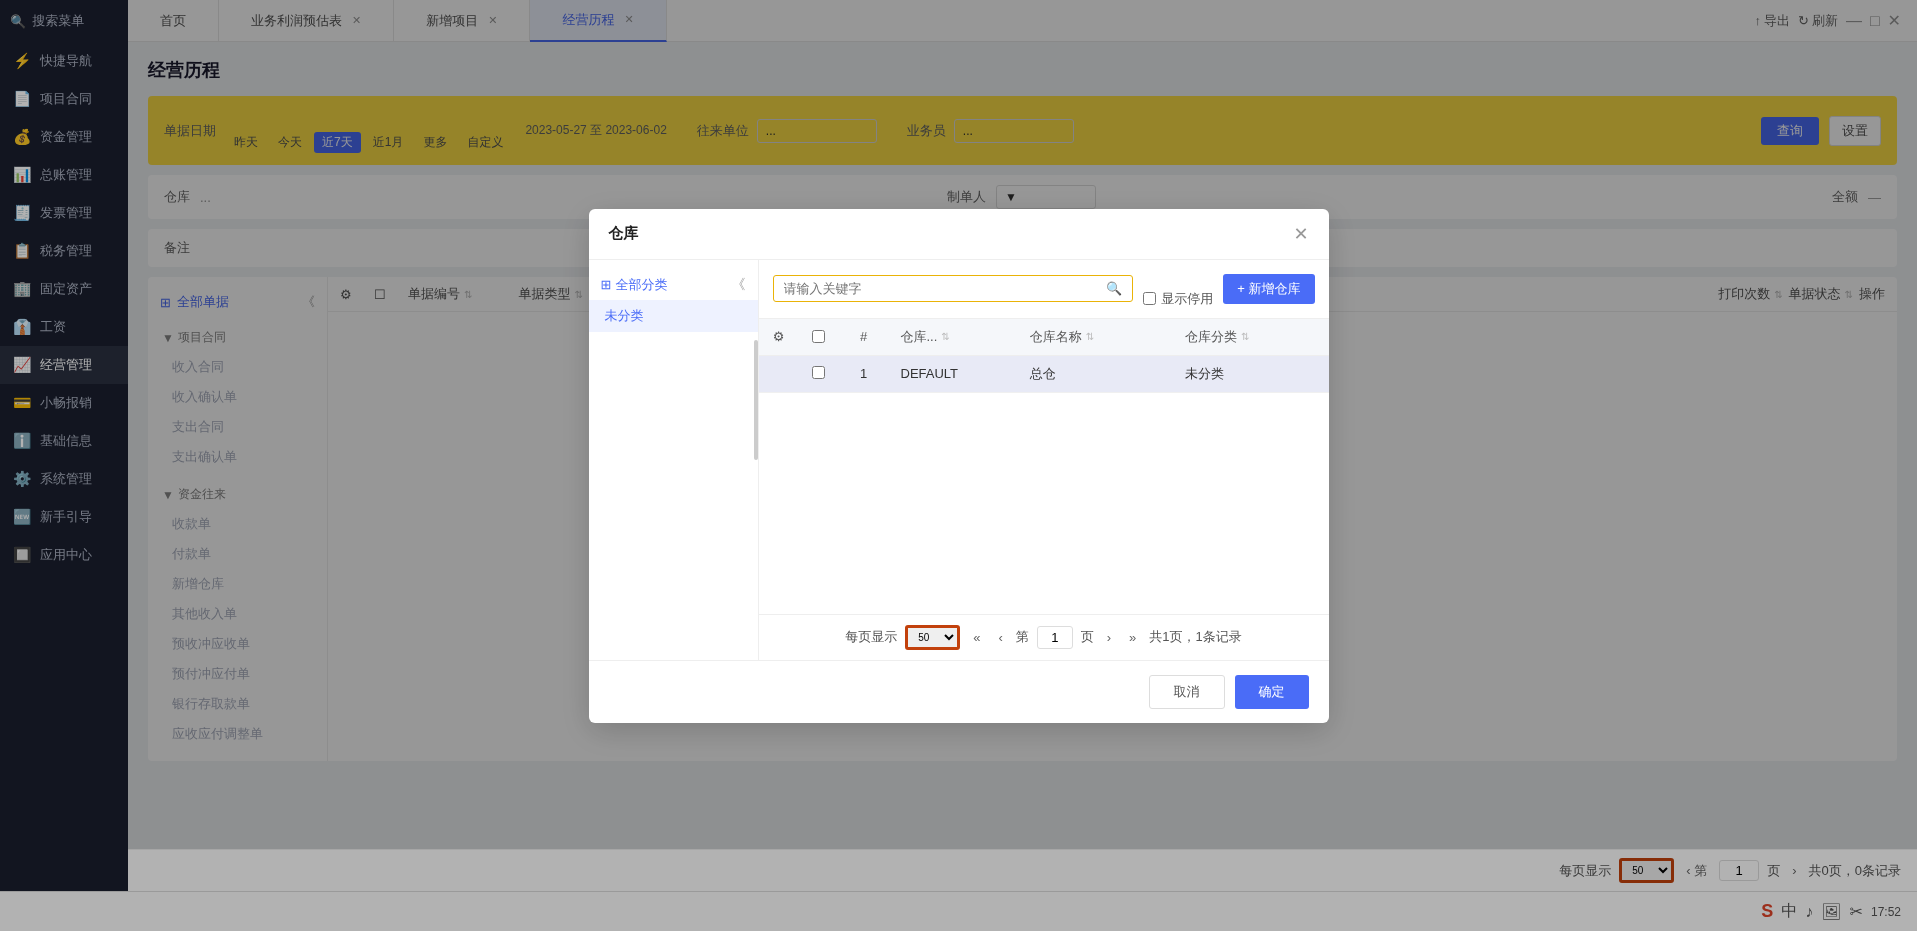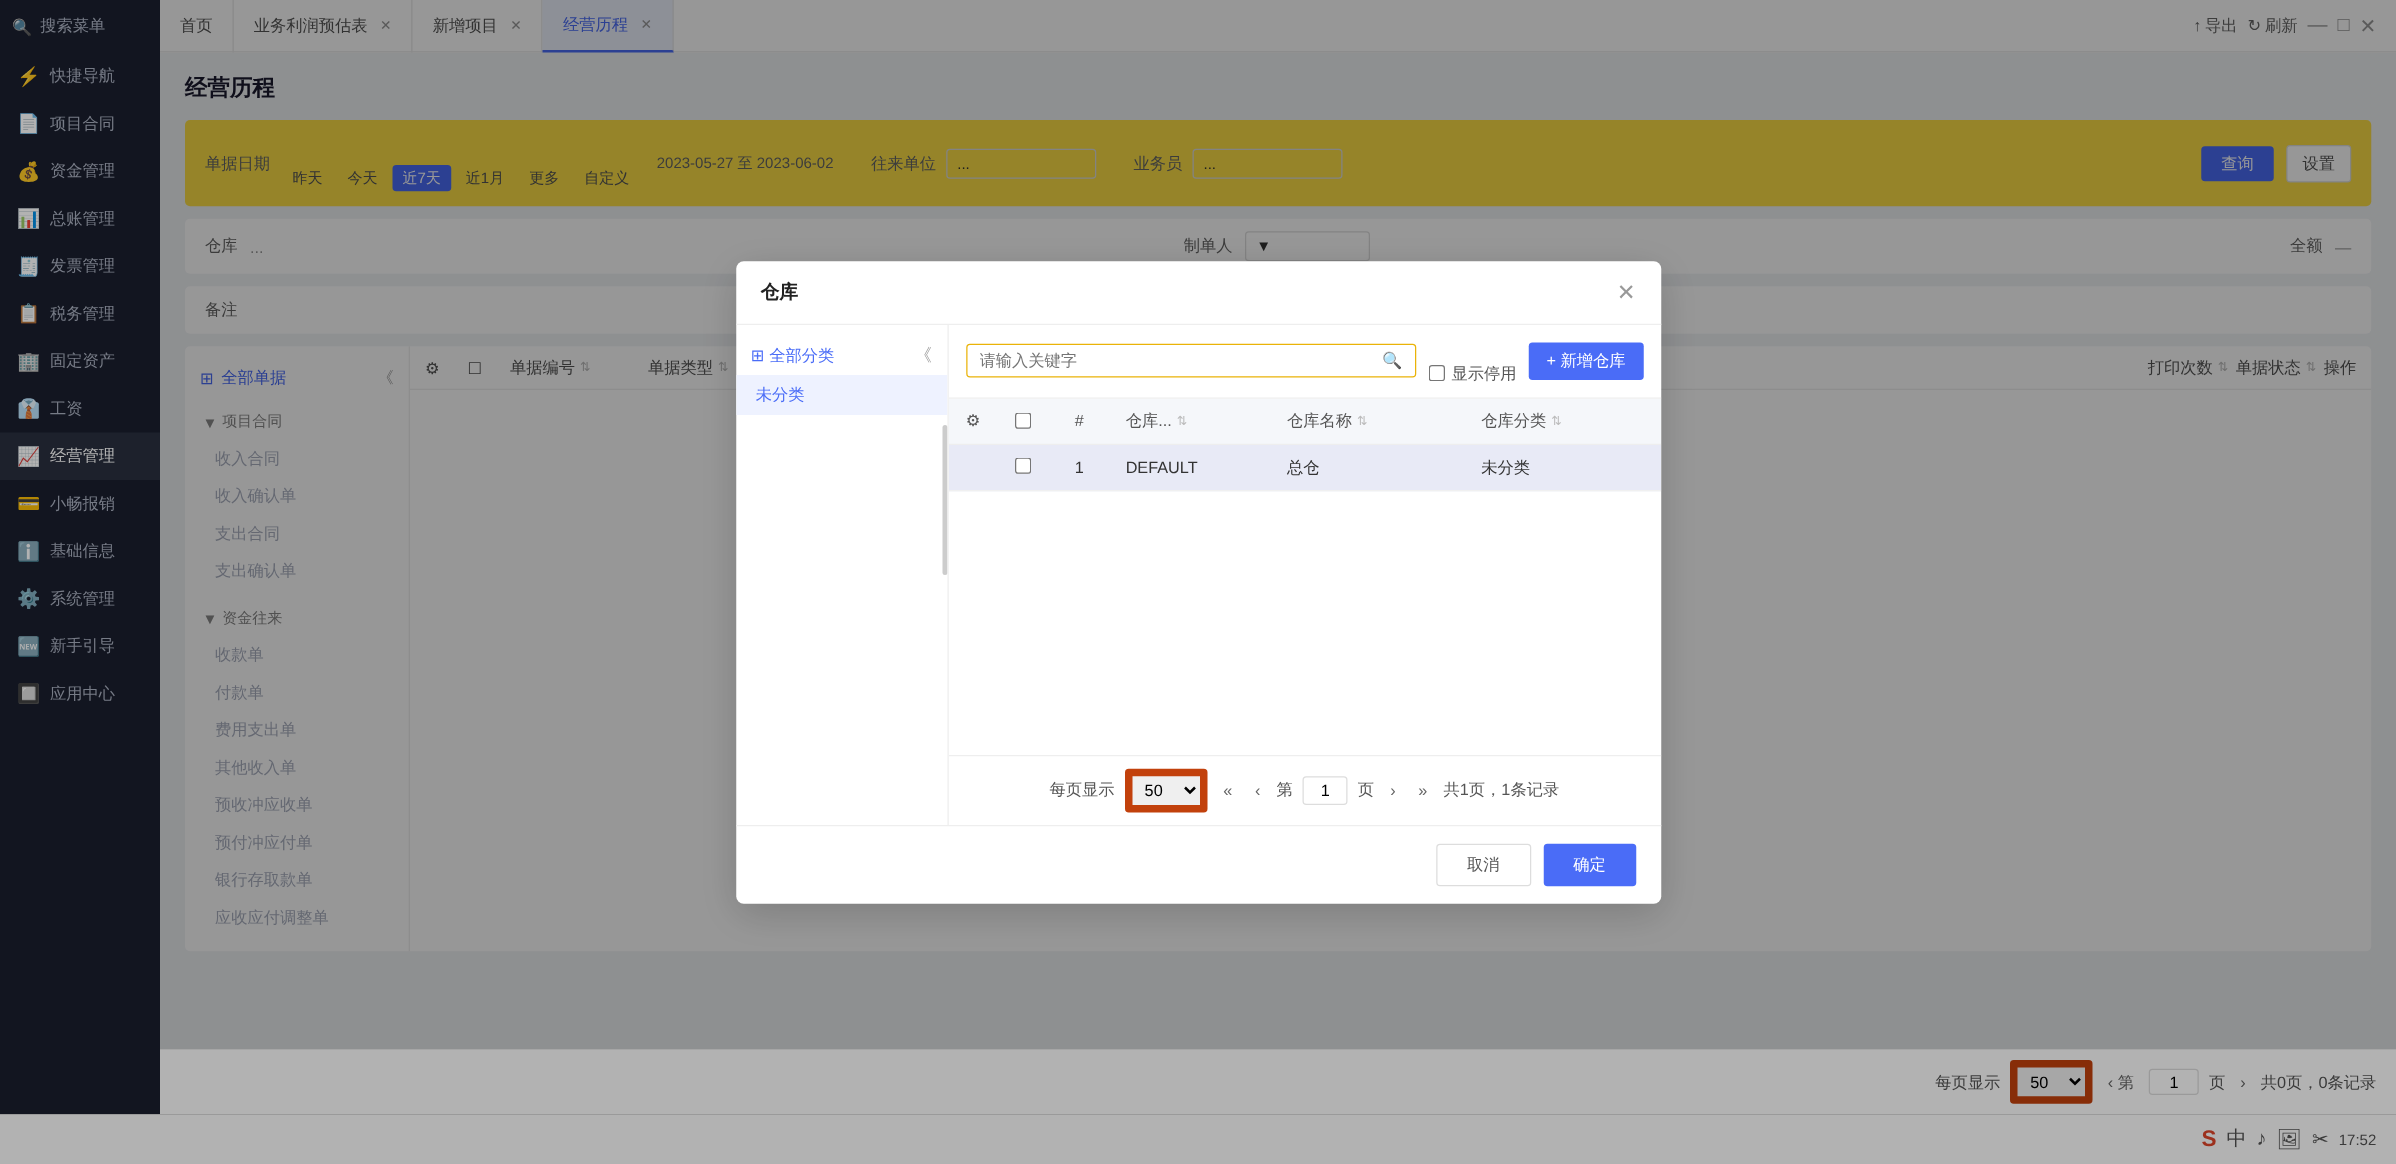--- a/index.html
+++ b/index.html
@@ -30,21 +30,21 @@
     .main {
       margin-left: 128px; display: flex; flex-direction: column; height: 100%;
     }
 
     
     .tab-bar {
       background: #fff; border-bottom: 1px solid #e8e8e8; display: flex; align-items: center;
       padding: 0 0 0 0; height: 42px; position: relative;
     }
     .tab-item {
-      padding: 0 16px; height: 42px; display: flex; align-items: center; gap: 6px;
+      padding: 0 32px; height: 42px; display: flex; align-items: center; gap: 6px;
       font-size: 13px; color: #555; cursor: pointer; border-right: 1px solid #e8e8e8;
       white-space: nowrap;
     }
     .tab-item.active { background: #eef2ff; color: #4a6cf7; border-bottom: 2px solid #4a6cf7; }
     .tab-close { font-size: 11px; color: #999; cursor: pointer; margin-left: 4px; }
     .top-right-actions {
       margin-left: auto; display: flex; align-items: center; gap: 8px; padding-right: 16px;
     }
     .top-btn { color: #666; font-size: 13px; cursor: pointer; display: flex; align-items: center; gap: 3px; }
 
@@ -194,21 +194,21 @@
     .dt-cell.cat { flex: 1.5; }
 
     .sort-icon { color: #bbb; font-size: 10px; }
 
     
     .dialog-table-footer {
       padding: 10px 14px; border-top: 1px solid #eee; display: flex;
       align-items: center; justify-content: center; gap: 8px; font-size: 13px; color: #555;
     }
     .per-page-select {
-      border: 6px solid #c2410c; border-radius: 3px; padding: 3px 6px; font-size: 13px;
+      border: 3px solid #c2410c; border-radius: 3px; padding: 3px 6px; font-size: 10px;
     }
     .page-nav-btn { cursor: pointer; color: #666; padding: 2px 5px; }
     .page-nav-input {
       border: 1px solid #ddd; width: 36px; text-align: center; padding: 3px;
       border-radius: 3px; font-size: 13px;
     }
     .page-info { color: #555; }
 
     .dialog-actions {
       padding: 14px 20px; border-top: 1px solid #eee;
@@ -428,21 +428,21 @@
           <div class="nav-sub-item">支出确认单</div>
         </div>
 
         <div class="nav-sub-group">
           <div class="nav-sub-group-title">
             <span>▼</span>
             <span>资金往来</span>
           </div>
           <div class="nav-sub-item">收款单</div>
           <div class="nav-sub-item">付款单</div>
-          <div class="nav-sub-item">费用支出单</div>
+          <div class="nav-sub-item">新增仓库</div>
           <div class="nav-sub-item">其他收入单</div>
           <div class="nav-sub-item">预收冲应收单</div>
           <div class="nav-sub-item">预付冲应付单</div>
           <div class="nav-sub-item">银行存取款单</div>
           <div class="nav-sub-item">应收应付调整单</div>
         </div>
       </div>
 
       <div style="flex:1;display:flex;flex-direction:column;">
         <div class="table-header">

